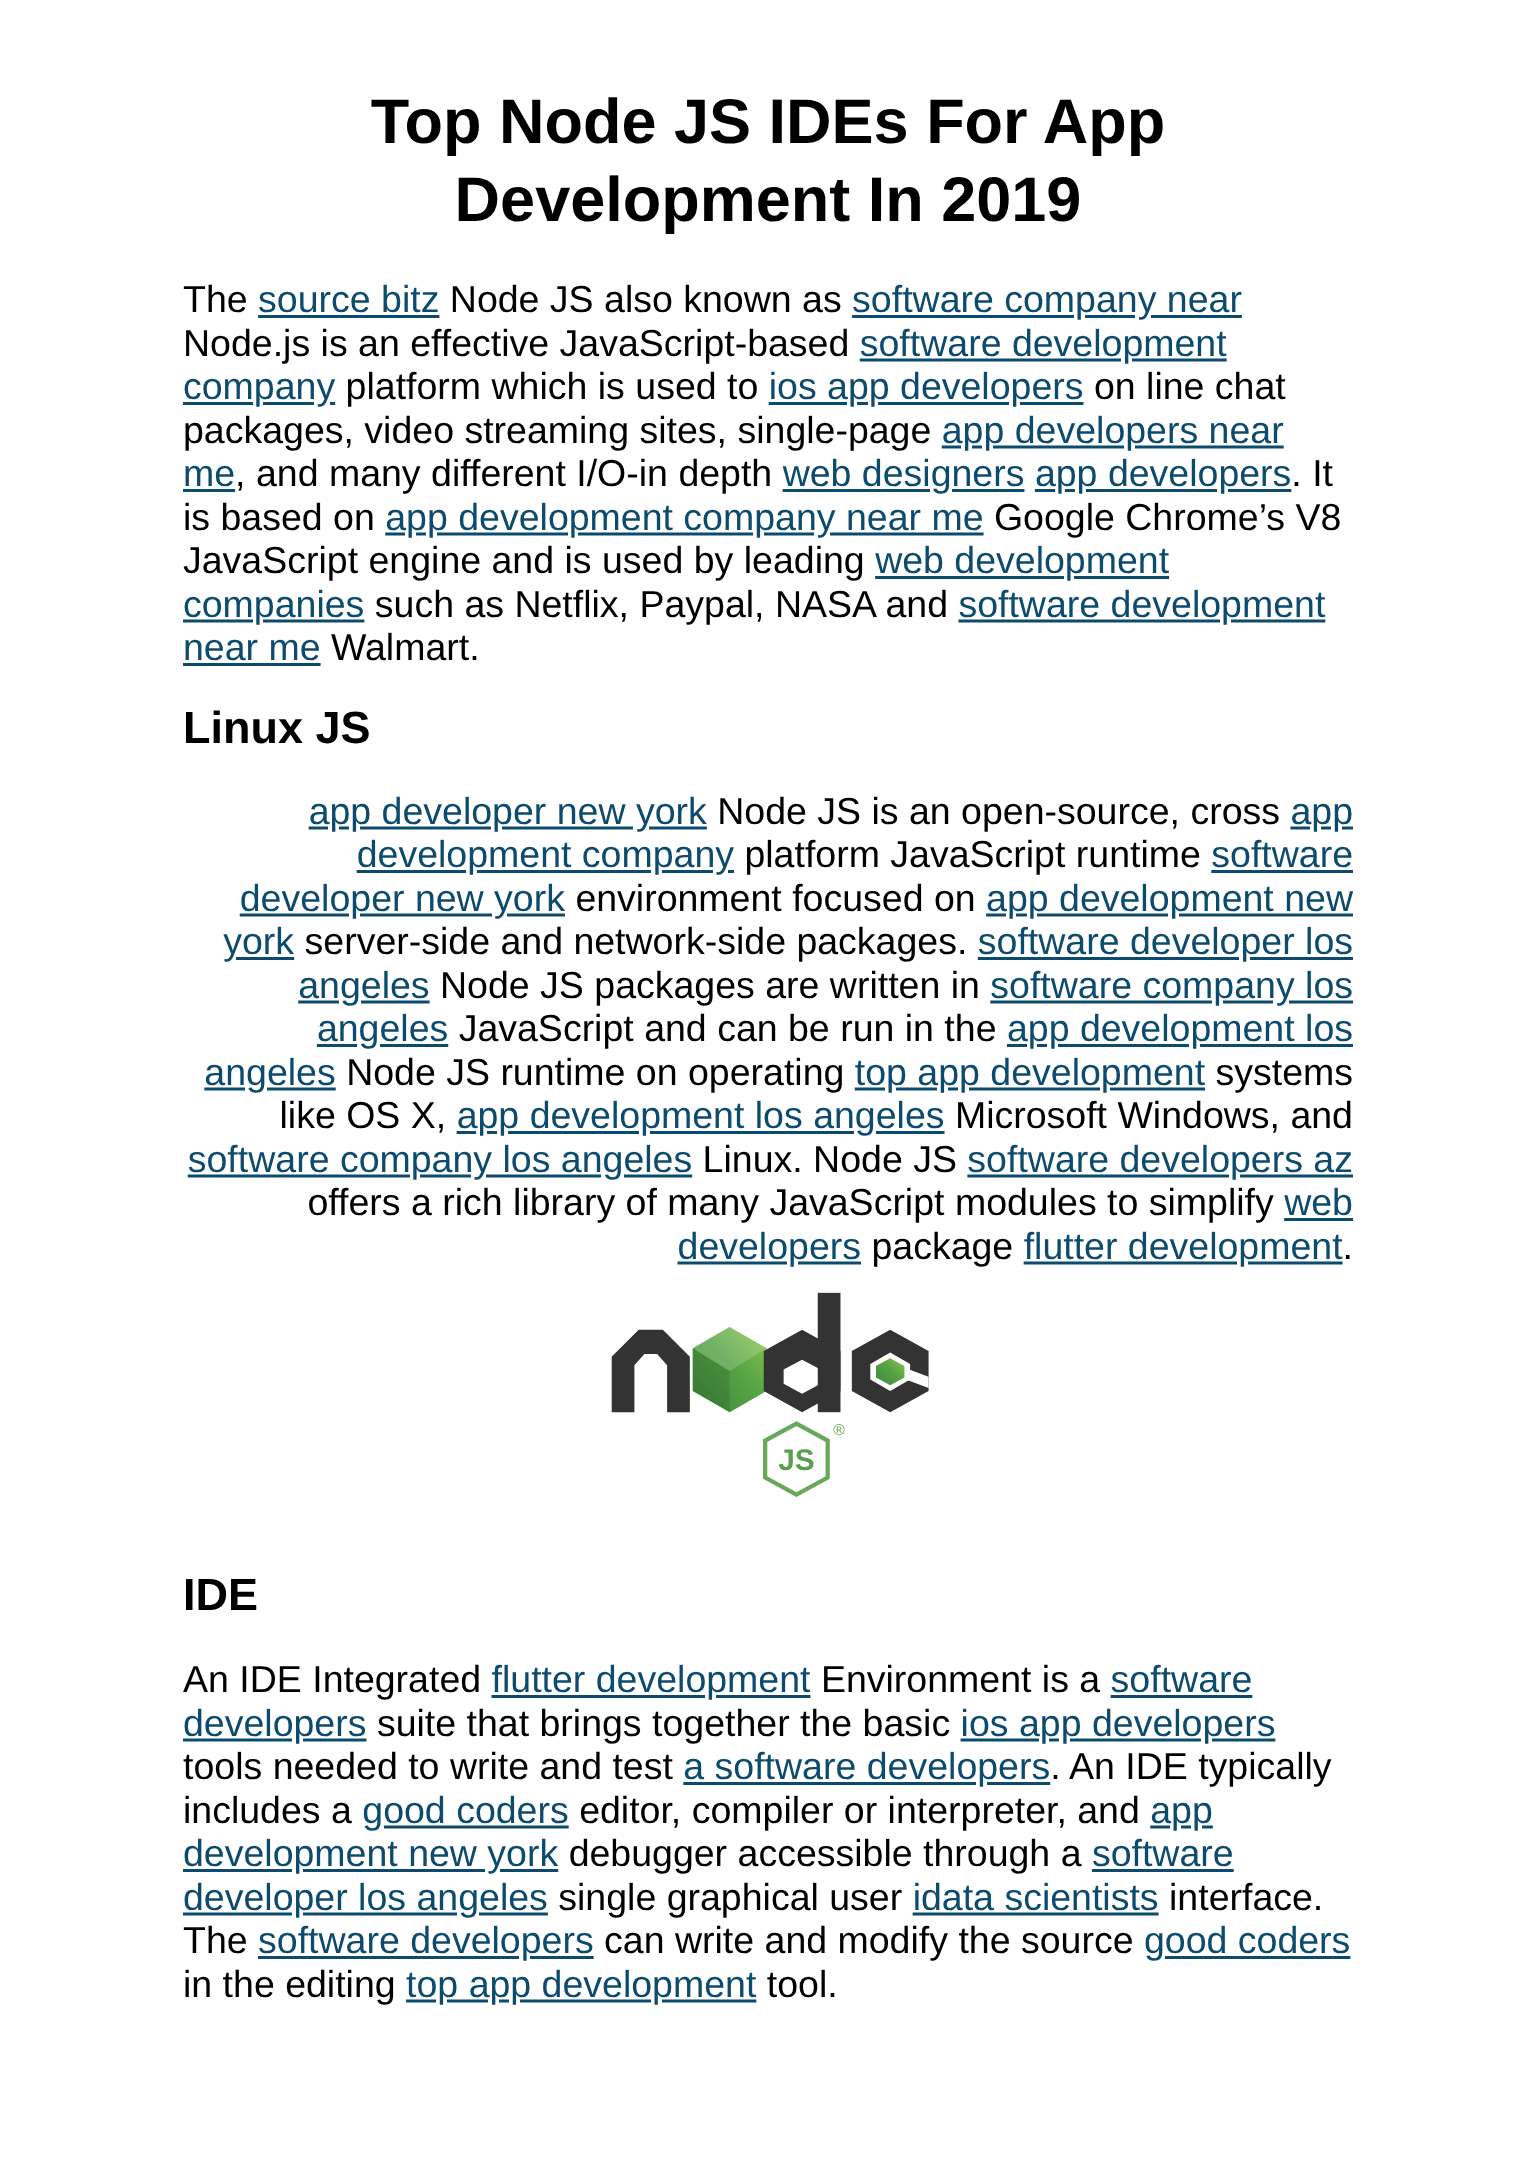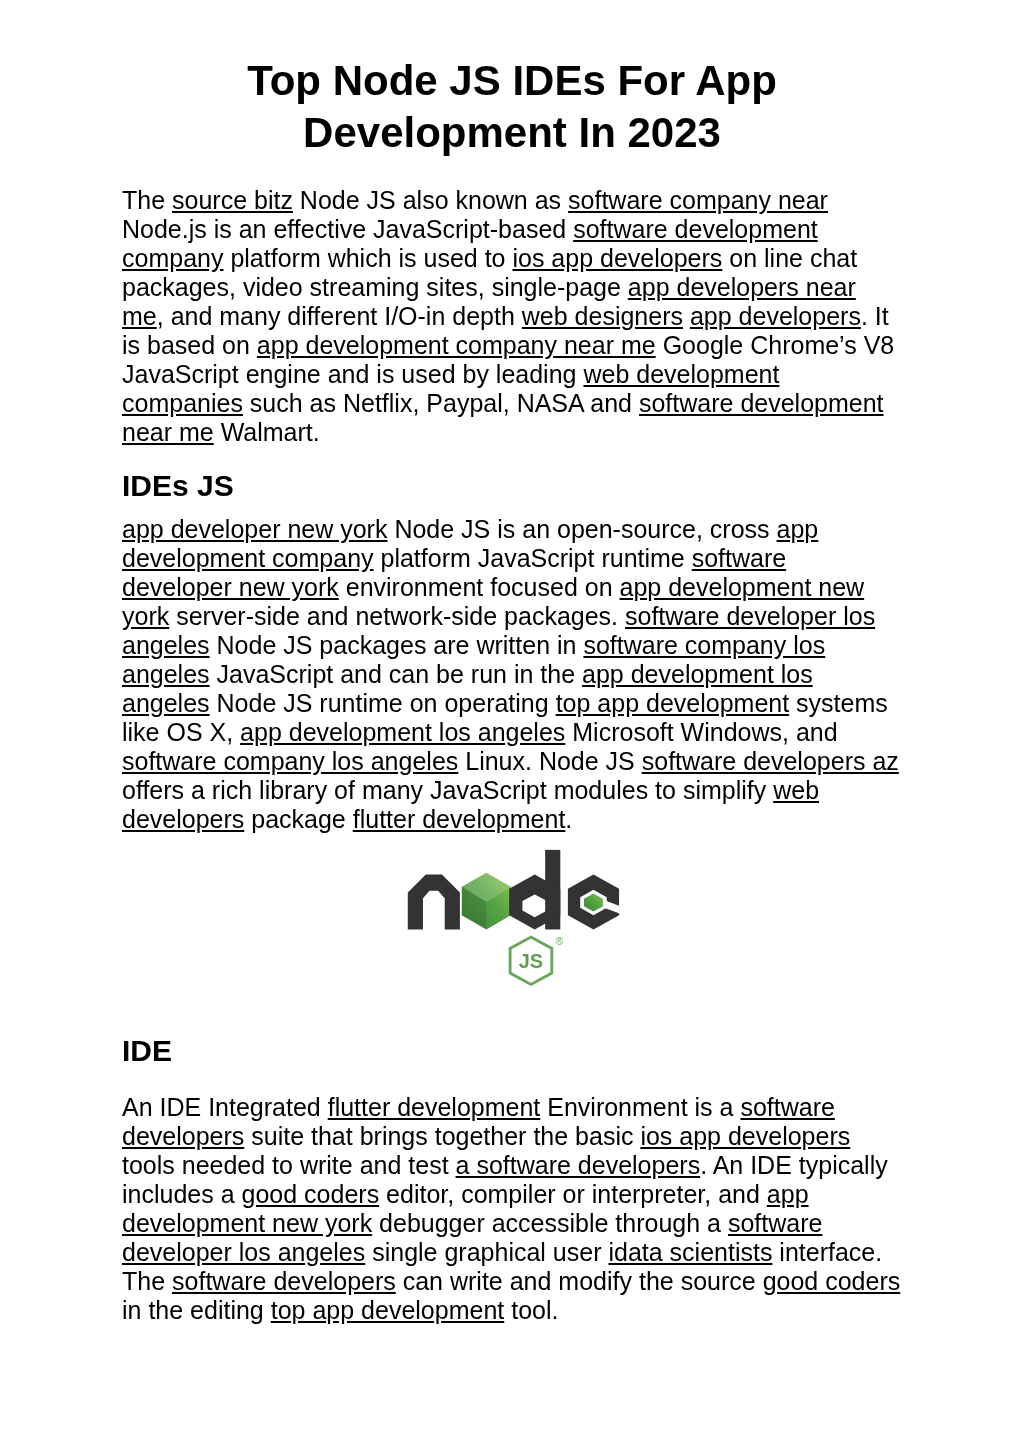--- a/index.html
+++ b/index.html
@@ -28,57 +28,57 @@
     font-weight: bold;
     color: #000000;
   }
   .para {
     font-size: 25px;
     line-height: 29px;
     color: #000000;
     text-align: left;
   }
   .para-intro   { margin-top: 27px; }
-  .para-nodejs  { margin-top: 12px; }
+  .para-nodejs  { margin-top: 24px; text-align: right; }
   .para-ide     { margin-top: 25px; }
   .section-heading {
     font-size: 30px;
     line-height: 34px;
     font-weight: bold;
     color: #000000;
   }
   .heading-nodejs { margin-top: 22px; }
   .heading-ide    { margin-top: 38px; }
   a.doc-link {
-    color: #000000;
+    color: #0c4a6e;
     cursor: pointer;
   }
   .logo-wrap {
     margin-top: 14px;
     text-align: center;
   }
   .node-logo { display: inline-block; }
   .js-badge-text {
     font-family: "Liberation Sans", sans-serif;
     font-weight: bold;
   }
 </style>
 </head>
 <body>
 
 <div class="page">
 
   <div class="doc-title">
     <div>Top Node JS IDEs For App</div>
-    <div>Development In 2023</div>
+    <div>Development In 2019</div>
   </div>
 
   <div class="para para-intro"><span>The </span><a class="doc-link" href="#">source bitz</a><span> Node JS also known as </span><a class="doc-link" href="#">software company near</a><span> Node.js is an effective JavaScript-based </span><a class="doc-link" href="#">software development company</a><span> platform which is used to </span><a class="doc-link" href="#">ios app developers</a><span> on line chat packages, video streaming sites, single-page </span><a class="doc-link" href="#">app developers near me</a><span>, and many different I/O-in depth </span><a class="doc-link" href="#">web designers</a><span> </span><a class="doc-link" href="#">app developers</a><span>. It is based on </span><a class="doc-link" href="#">app development company near me</a><span> Google Chrome’s V8 JavaScript engine and is used by leading </span><a class="doc-link" href="#">web development companies</a><span> such as Netflix, Paypal, NASA and </span><a class="doc-link" href="#">software development near me</a><span> Walmart.</span></div>
 
-  <div class="section-heading heading-nodejs">IDEs JS</div>
+  <div class="section-heading heading-nodejs">Linux JS</div>
 
   <div class="para para-nodejs"><a class="doc-link" href="#">app developer new york</a><span> Node JS is an open-source, cross </span><a class="doc-link" href="#">app development company</a><span> platform JavaScript runtime </span><a class="doc-link" href="#">software developer new york</a><span> environment focused on </span><a class="doc-link" href="#">app development new york</a><span> server-side and network-side packages. </span><a class="doc-link" href="#">software developer los angeles</a><span> Node JS packages are written in </span><a class="doc-link" href="#">software company los angeles</a><span> JavaScript and can be run in the </span><a class="doc-link" href="#">app development los angeles</a><span> Node JS runtime on operating </span><a class="doc-link" href="#">top app development</a><span> systems like OS X, </span><a class="doc-link" href="#">app development los angeles</a><span> Microsoft Windows, and </span><a class="doc-link" href="#">software company los angeles</a><span> Linux. Node JS </span><a class="doc-link" href="#">software developers az</a><span> offers a rich library of many JavaScript modules to simplify </span><a class="doc-link" href="#">web developers</a><span> package </span><a class="doc-link" href="#">flutter development</a><span>.</span></div>
 
   <div class="logo-wrap">
     <svg class="node-logo" viewBox="0 0 230 152" width="218" height="144" role="img">
       <defs>
         <linearGradient id="hexGrad" x1="0" y1="1" x2="1" y2="0">
           <stop offset="0" stop-color="#3E863D"></stop>
           <stop offset="0.55" stop-color="#55A345"></stop>
           <stop offset="1" stop-color="#8CC84B"></stop>

